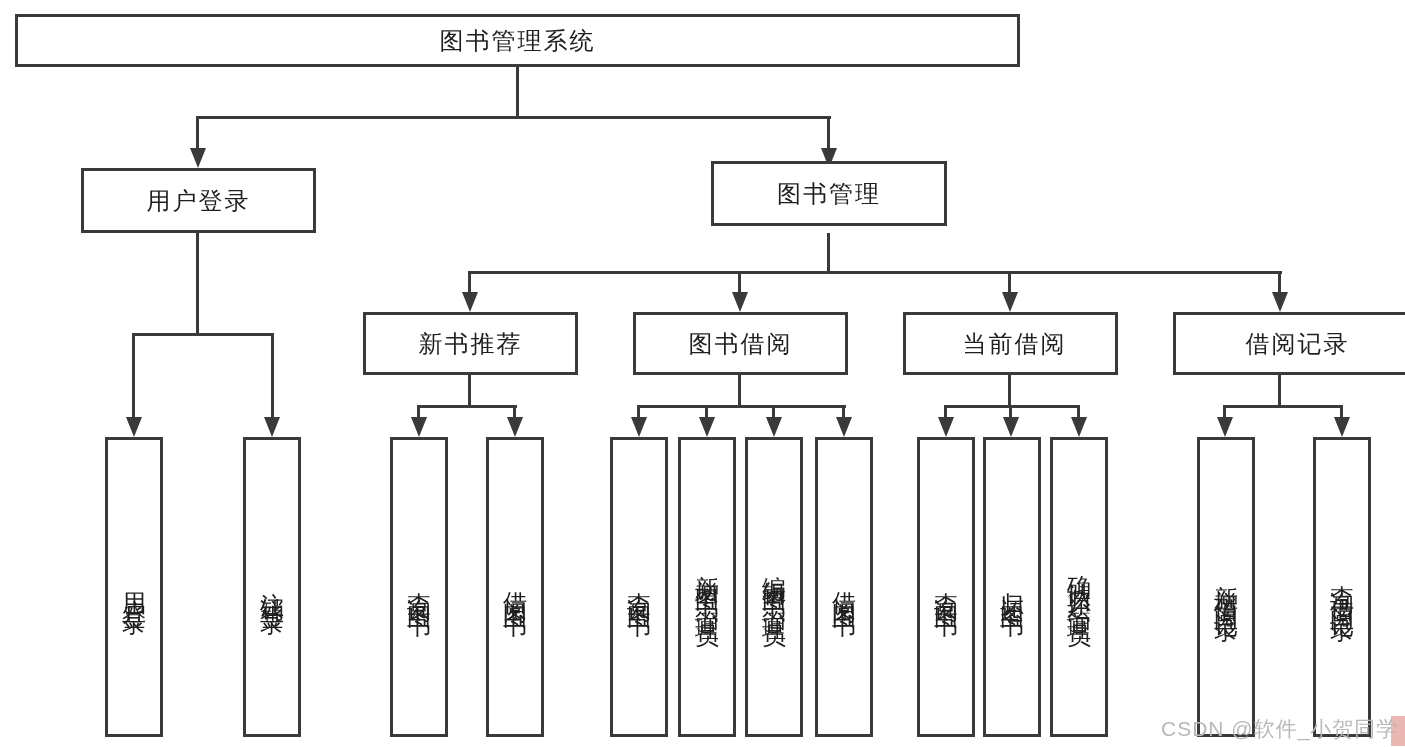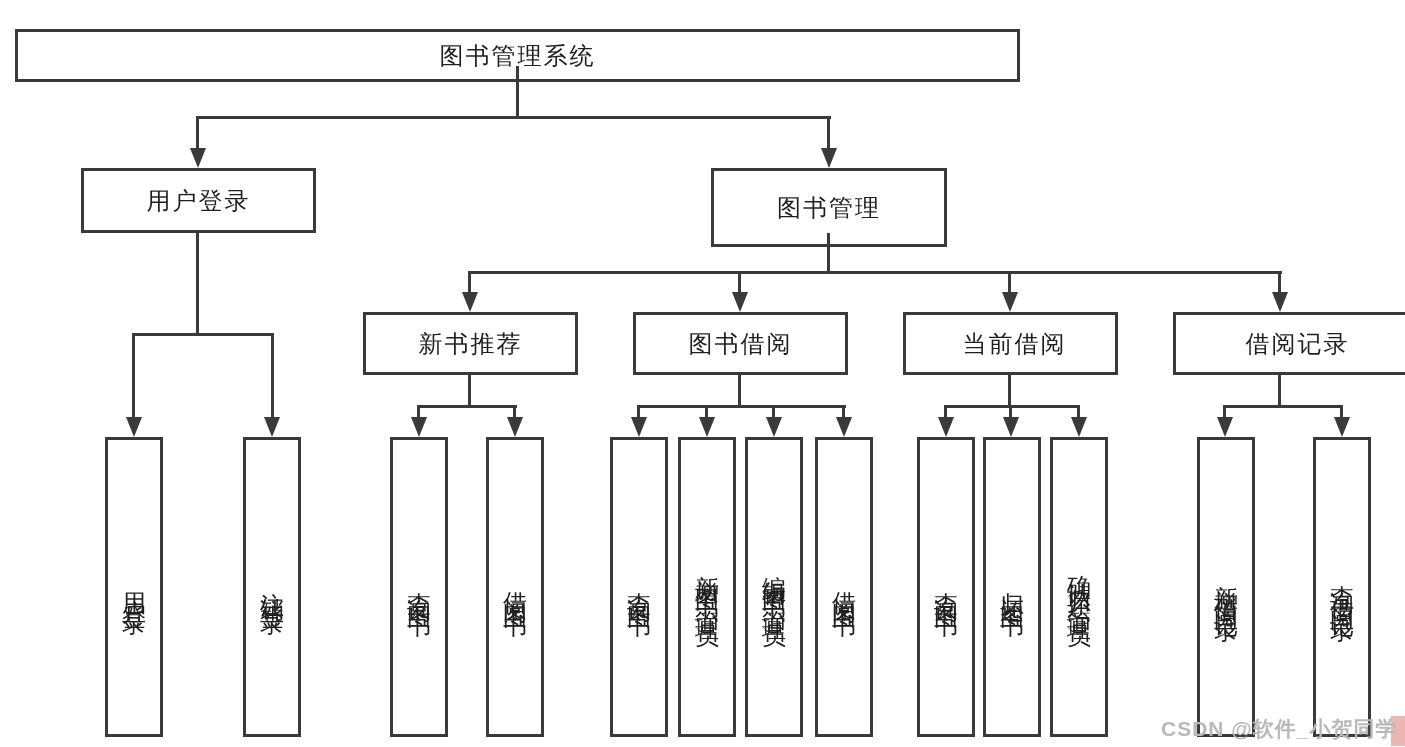--- a/index.html
+++ b/index.html
@@ -20,43 +20,43 @@
   }
   .vline { position:absolute; width:3px; background:var(--line); }
   .hline { position:absolute; height:3px; background:var(--line); }
   .arrowhead {
     position:absolute; width:0; height:0;
     border-left:8px solid transparent; border-right:8px solid transparent;
     border-top:20px solid var(--line);
   }
   .watermark {
     position:absolute; left:1161px; top:715px; font-size:21px; color:var(--wm);
-    letter-spacing:1px; white-space:nowrap;font-weight:bold;
+    letter-spacing:1px; white-space:nowrap;
   }
   .wm-accent {
     position:absolute; left:1391px; top:716px; width:14px; height:30px;
     background:#e7aaa6; opacity:.85;
   }
 </style>
 </head>
 <body>
 
 <div id="stage" style="--line: #3a3a3a; --text: #1f1f1f; --wm: #b8b8b8;">
 
-  <div class="box" style="left:15px;top:14px;width:1005px;height:53px;margin-top:15px;">图书管理系统</div>
+  <div class="box" style="left:15px;top:14px;width:1005px;height:53px;">图书管理系统</div>
 
   <div class="vline" style="left:516px;top:66px;height:52px;"></div>
   <div class="hline" style="left:196px;top:116px;width:635px;"></div>
   <div class="vline" style="left:196px;top:116px;height:34px;"></div>
   <div class="arrowhead" style="left:190px;top:148px;"></div>
   <div class="vline" style="left:827px;top:116px;height:34px;"></div>
   <div class="arrowhead" style="left:821px;top:148px;"></div>
 
   <div class="box" style="left:81px;top:168px;width:235px;height:65px;">用户登录</div>
-  <div class="box" style="left:711px;top:168px;width:236px;height:79px;">图书管理</div>
+  <div class="box" style="left:711px;top:161px;width:236px;height:65px;">图书管理</div>
 
   <div class="vline" style="left:196px;top:233px;height:103px;"></div>
   <div class="hline" style="left:132px;top:333px;width:142px;"></div>
   <div class="vline" style="left:132px;top:333px;height:86px;"></div>
   <div class="arrowhead" style="left:126px;top:417px;"></div>
   <div class="vline" style="left:271px;top:333px;height:86px;"></div>
   <div class="arrowhead" style="left:264px;top:417px;"></div>
 
   <div class="vline" style="left:827px;top:233px;height:41px;"></div>
   <div class="hline" style="left:468px;top:271px;width:814px;"></div>

